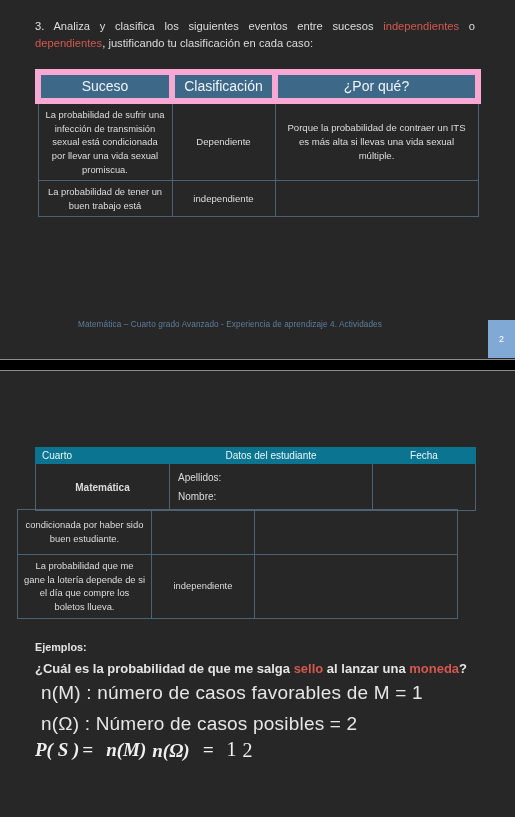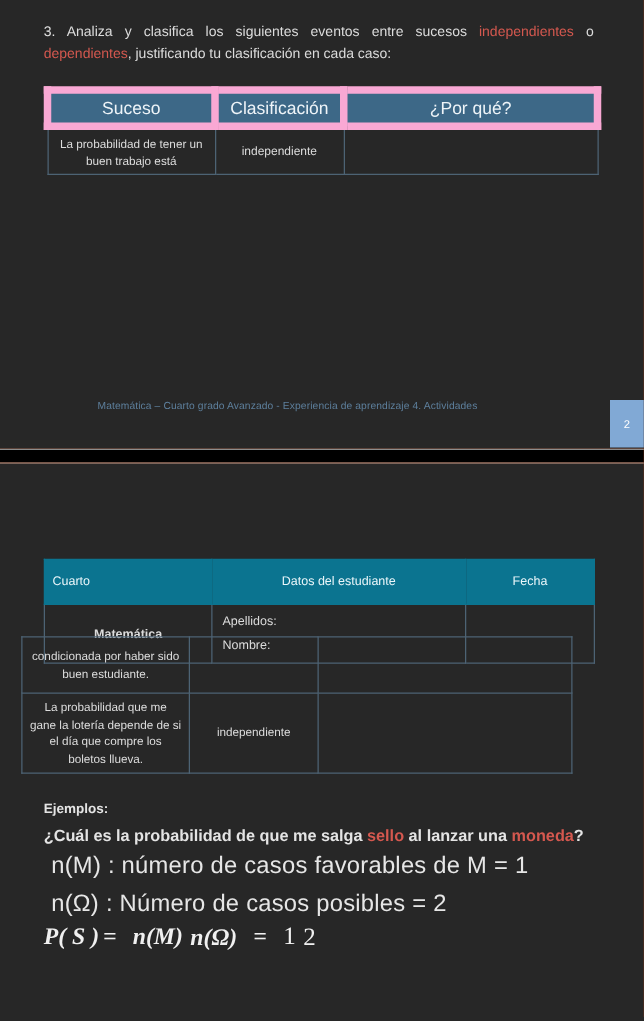--- a/index.html
+++ b/index.html
@@ -11,21 +11,21 @@
     width: 515px;
     height: 817px;
     overflow: hidden;
     font-family: "Liberation Sans", sans-serif;
     color: #e8e8e8;
   }
   .viewer {
     position: relative;
     width: 515px;
     height: 817px;
-    background: #c2410c;
+    background: #0c4a6e;
   }
 
   
   .page {
     background: #272727;
     position: relative;
   }
   .page-one { height: 359px; }
 
   .question-block {
@@ -148,21 +148,21 @@
     top: 76px;
     width: 440px;
     border-collapse: collapse;
     table-layout: fixed;
   }
   .tbl2 th {
     background: #0b7490;
     color: #eaf6fa;
     font-size: 10px;
     font-weight: 400;
-    padding: 12px 6px;
+    padding: 2px 6px;
     border: 1px solid #0b7490;
   }
   .th-cuarto { text-align: left; }
   .th-datos  { }
   .th-fecha  { text-align: center; }
   .tbl2 td {
     border: 1px solid #4d6374;
     color: #dcdcdc;
     font-size: 10px;
     padding: 4px 8px;
@@ -280,20 +280,25 @@
           <col class="col-c">
       </colgroup>
       <thead>
         <tr>
           <th>Suceso</th>
           <th>Clasificación</th>
           <th>¿Por qué?</th>
         </tr>
       </thead>
       <tbody>
+        <tr class="r1">
+          <td>La probabilidad de sufrir una infección de transmisión sexual está condicionada por llevar una vida sexual promiscua.</td>
+          <td class="classif">Dependiente</td>
+          <td class="why">Porque la probabilidad de contraer un ITS es más alta si llevas una vida sexual múltiple.</td>
+        </tr>
         <tr class="r3">
           <td>La probabilidad de tener un buen trabajo está</td>
           <td class="classif">independiente</td>
           <td class="why"></td>
         </tr>
       </tbody>
     </table>
 
     <div class="footer-line">Matemática – Cuarto grado Avanzado - Experiencia de aprendizaje 4. Actividades</div>
     <div class="page-badge">2</div>

